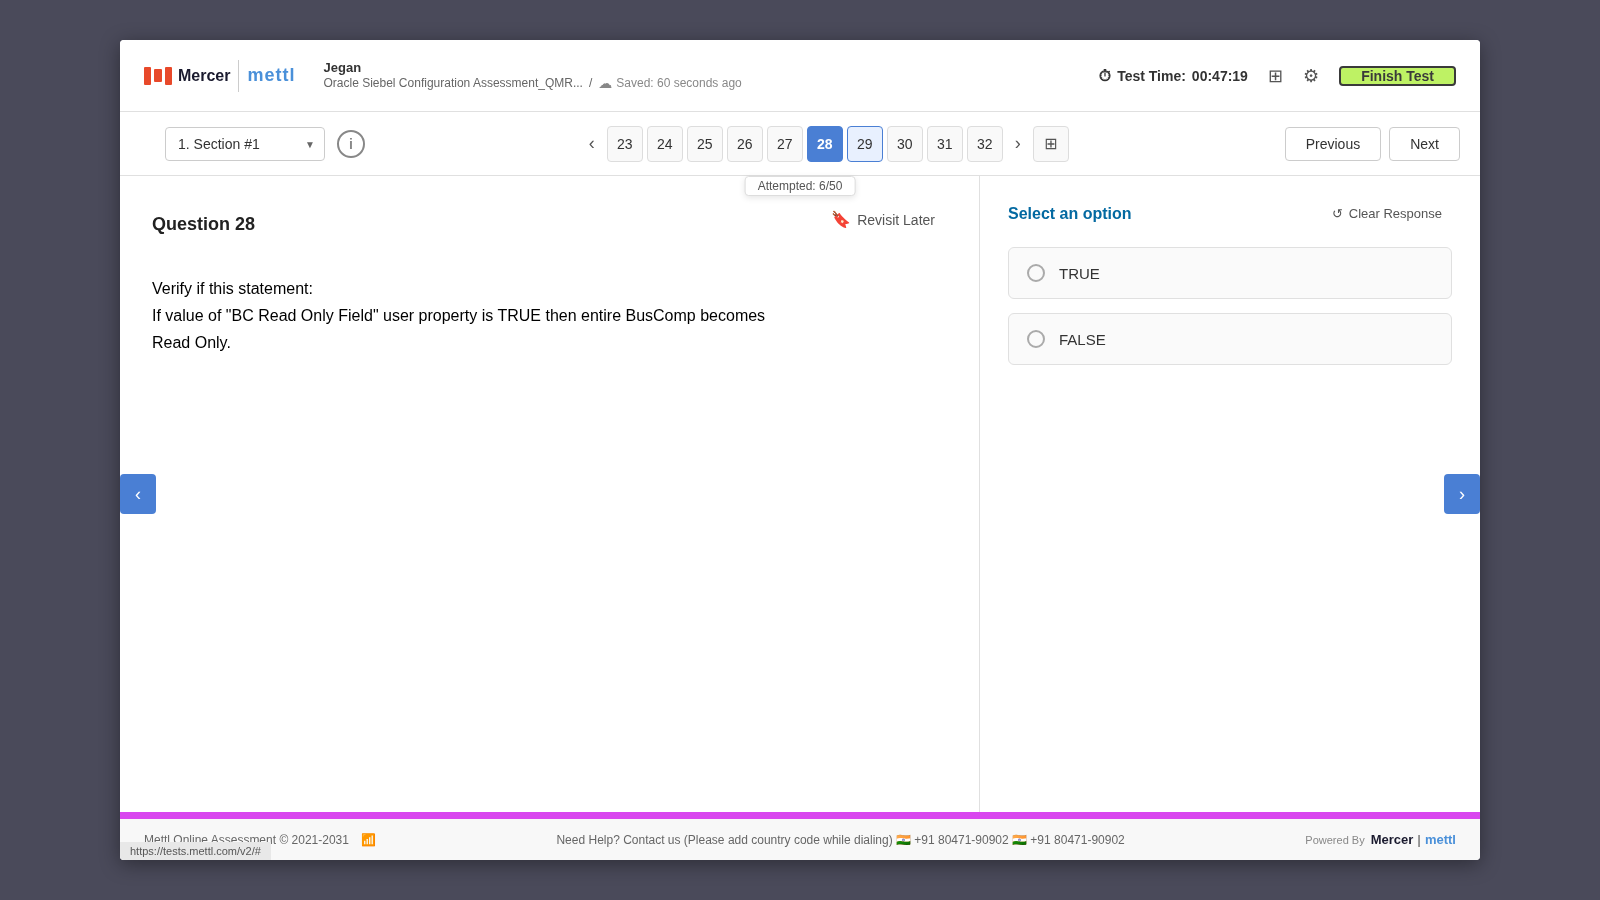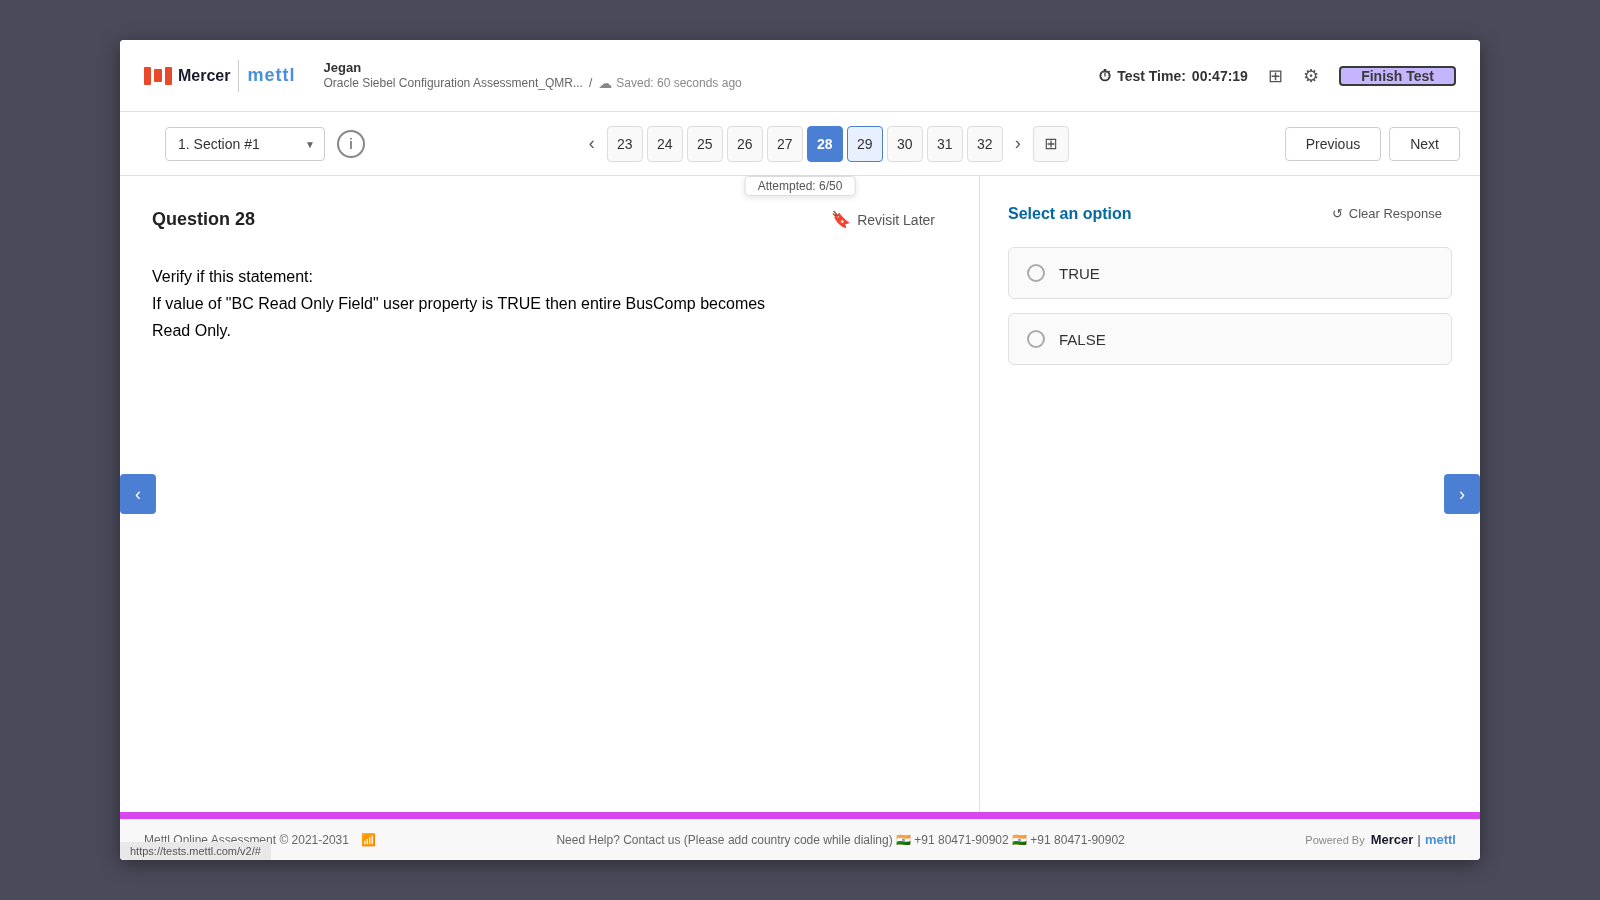--- a/index.html
+++ b/index.html
@@ -124,21 +124,21 @@
     }
     .icon-btn {
       background: none;
       border: none;
       cursor: pointer;
       font-size: 18px;
       color: #555;
       padding: 4px;
     }
     .finish-btn {
-      background: #c4b5fd;
+      background: #bef264;
       border: 2px solid #3a3a3a;
       color: #3a3a3a;
       padding: 0 20px;
       border-radius: 4px;
       font-size: 14px;
       font-weight: 600;
       cursor: pointer;
     }
 
     
@@ -292,23 +292,23 @@
     .question-panel {
       flex: 1;
       background: #ffffff;
       padding: 28px 32px;
       border-right: 1px solid #e0e0e0;
       overflow-y: auto;
       position: relative;
     }
     .question-header {
       display: flex;
-      align-items: center;
+      align-items: flex-end;
       justify-content: space-between;
-      margin-bottom: 28px;
+      margin-bottom: 40px;
     }
     .question-title {
       font-size: 18px;
       font-weight: 600;
       color: #222;
     }
     .revisit-btn {
       display: flex;
       align-items: center;
       gap: 6px;

